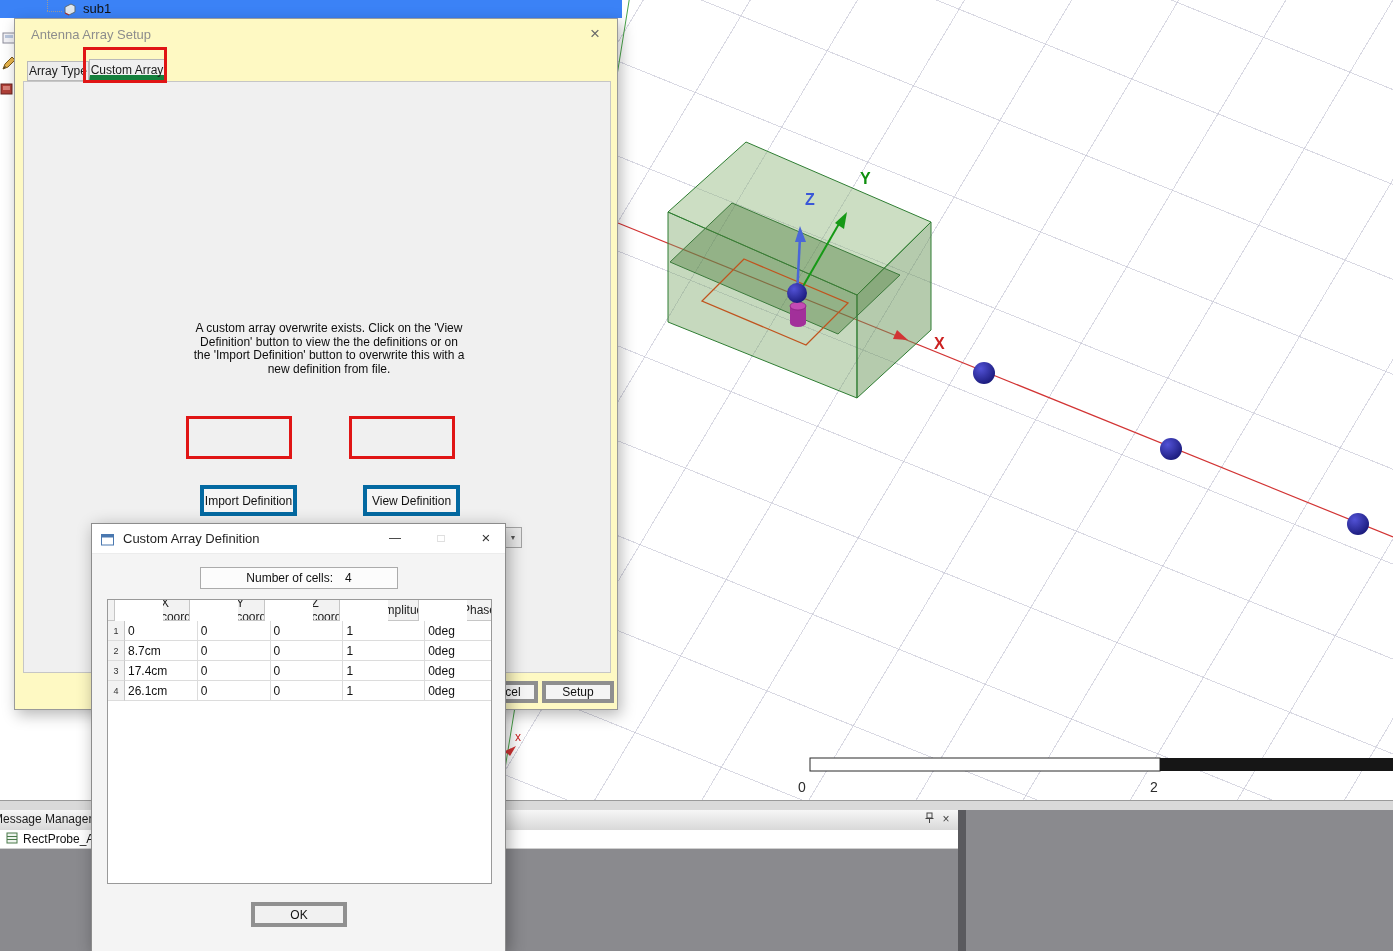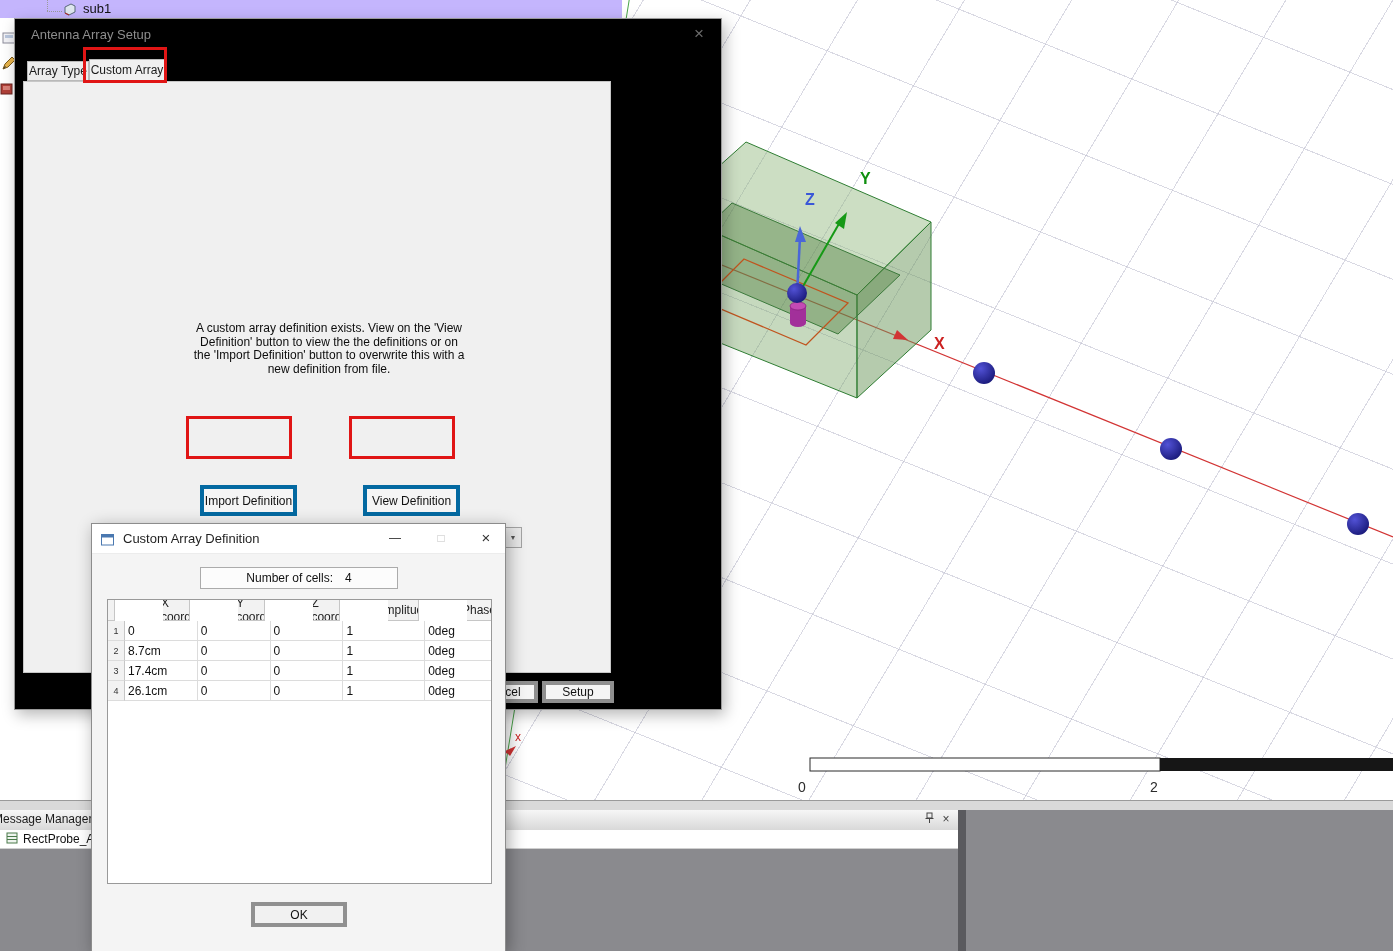--- a/index.html
+++ b/index.html
@@ -16,21 +16,21 @@
   .axis-label.ax-x{left:934px;top:335px;color:#cc2222;}
   .axis-label.ax-y{left:860px;top:170px;color:#0f8f0f;}
   .axis-label.ax-z{left:805px;top:191px;color:#3a57d8;}
   .axis-label.cs-x{left:515px;top:730px;color:#cc2222;font-size:12px;font-weight:normal;}
   .scale-label{position:absolute;font-size:14px;color:#2b2b2b;pointer-events:none;}
   .scale-label.s0{left:798px;top:779px;}
   .scale-label.s15{left:1150px;top:779px;}
 
   
   .left-panel{position:absolute;left:0;top:0;width:91px;height:810px;background:#fff;z-index:1;}
-  .top-strip{position:absolute;left:0;top:0;width:622px;height:18px;background:#c4b5fd;z-index:1;}
+  .top-strip{position:absolute;left:0;top:0;width:622px;height:18px;background:#3b82f6;z-index:1;}
   .tree-dot-v{position:absolute;left:47px;top:0;height:11px;border-left:1px dotted #9a9a9a;}
   .tree-dot-h{position:absolute;left:47px;top:11px;width:15px;border-top:1px dotted #9a9a9a;}
   .obj-icon{position:absolute;left:63px;top:2px;}
   .tree-label{position:absolute;left:83px;top:1px;font-size:13px;color:#111;}
   .side-icon{position:absolute;z-index:2;}
 
   
   .dock-area{position:absolute;left:0;top:800px;width:1393px;height:151px;background:#8a8a8e;z-index:2;}
   .dock-topstrip{position:absolute;left:0;top:0;width:100%;height:10px;background:#d9d9d9;border-top:1px solid #9a9a9a;box-sizing:border-box;}
   .mm-dock{position:absolute;left:0;top:10px;width:958px;height:141px;}
@@ -48,29 +48,29 @@
   .progress-dock{position:absolute;left:966px;top:10px;width:427px;height:141px;}
   .progress-dock .dock-title .t{left:29px;}
   .progress-content{position:absolute;left:0;top:20px;right:0;bottom:0;background:#fcfcfc;border-left:1px solid #b5b5b5;box-sizing:border-box;}
 
   
   .win-btn{position:absolute;display:flex;align-items:center;justify-content:center;
       font-size:12px;color:#111;background:#f5f5f5;border:4px solid #0369a1;box-sizing:border-box;cursor:default;}
   .annot{position:absolute;border:3px solid #e01515;box-sizing:border-box;z-index:5;pointer-events:none;}
 
   
-  .asa{position:absolute;left:14px;top:18px;width:708px;height:692px;background:#000000;
+  .asa{position:absolute;left:14px;top:18px;width:604px;height:692px;background:#fef9c3;
        border:1px solid #9a9a9a;box-shadow:3px 5px 14px rgba(0,0,0,.28);z-index:3;box-sizing:border-box;}
   .asa-titlebar{position:absolute;left:0;top:0;right:0;height:30px;}
   .asa-title{position:absolute;left:16px;top:8px;font-size:13px;color:#8d8d8d;}
   .asa-close{position:absolute;right:12px;top:5px;font-size:17px;color:#6b6b6b;width:20px;text-align:center;cursor:default;}
   .tab{position:absolute;font-size:12px;color:#1a1a1a;text-align:center;background:#f0f0f0;
        border:1px solid #b9b9b9;box-sizing:border-box;cursor:default;}
   .tab.t1{left:12px;top:42px;width:62px;height:20px;line-height:18px;background:#ececec;}
-  .tab.t2{left:74px;top:40px;width:76px;height:23px;line-height:21px;border-bottom:2px solid #15803d;z-index:2;}
+  .tab.t2{left:74px;top:40px;width:76px;height:23px;line-height:21px;border-bottom:7px solid #15803d;z-index:2;}
   .tab-panel{position:absolute;left:8px;top:62px;width:588px;height:592px;border:1px solid #c6c6c6;background:#f0f0f0;box-sizing:border-box;}
   .asa-message{position:absolute;left:166px;top:240px;width:278px;text-align:center;
        font-size:12px;line-height:13.5px;color:#0d0d0d;}
   .freq-label{position:absolute;left:182px;top:452px;font-size:12px;color:#a6a6a6;}
   .freq-input{position:absolute;left:339px;top:446px;width:90px;height:18px;border:1px solid #848484;
        font-family:"Liberation Sans",sans-serif;font-size:12px;padding:0 0 0 4px;box-sizing:border-box;background:#fff;color:#222;}
   .freq-dd{position:absolute;left:441px;top:445px;width:57px;height:21px;border:1px solid #a3a3a3;background:#fff;box-sizing:border-box;}
   .freq-dd .val{position:absolute;left:6px;top:2px;font-size:12px;color:#555;}
   .freq-dd .arrow{position:absolute;right:0;top:0;width:17px;height:100%;background:#e9e9e9;border-left:1px solid #a3a3a3;
        display:flex;align-items:center;justify-content:center;font-size:7px;color:#555;box-sizing:border-box;cursor:default;}
@@ -226,21 +226,21 @@
 
   <div class="asa">
     <div class="asa-titlebar">
       <span class="asa-title">Antenna Array Setup</span>
       <span class="asa-close">×</span>
     </div>
     <div class="tab t1">Array Type</div>
     <div class="tab t2">Custom Array</div>
     <div class="tab-panel">
       <div class="asa-message" style="position:absolute;">
-        <div>A custom array definition exists. View on the 'View</div>
+        <div>A custom array overwrite exists. Click on the 'View</div>
         <div>Definition' button to view the the definitions or on</div>
         <div>the 'Import Definition' button to overwrite this with a</div>
         <div>new definition from file.</div>
       </div>
       <div class="win-btn btn-import">Import Definition</div>
       <div class="win-btn btn-view">View Definition</div>
       <span class="freq-label">Render frequency:</span>
       <input class="freq-input" value="1" style="">
       <div class="freq-dd">
         <span class="val">GHz</span>

